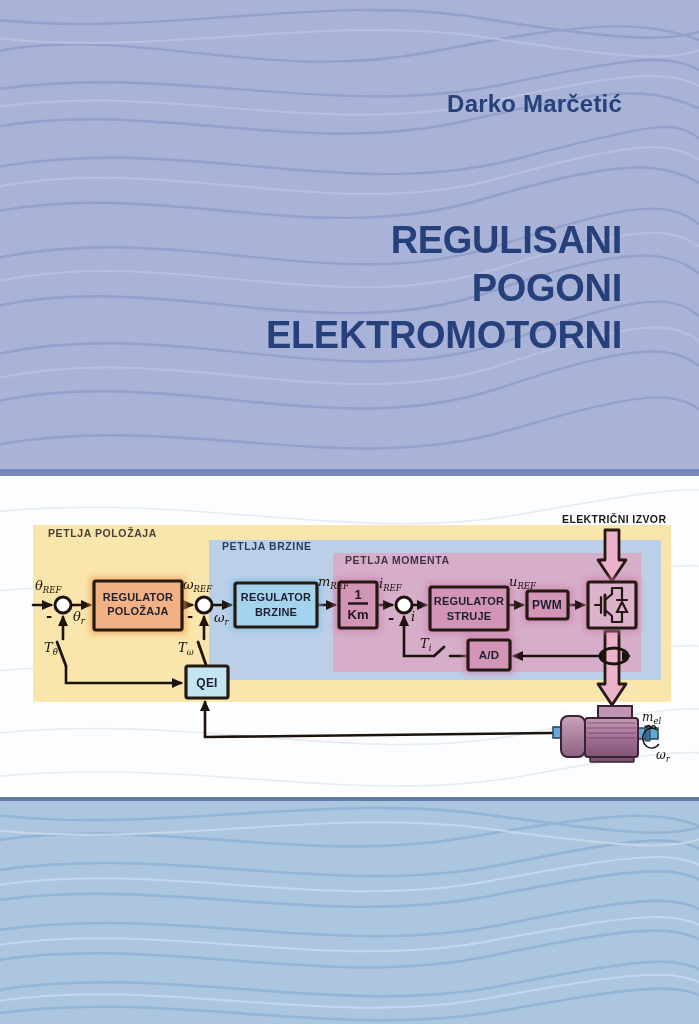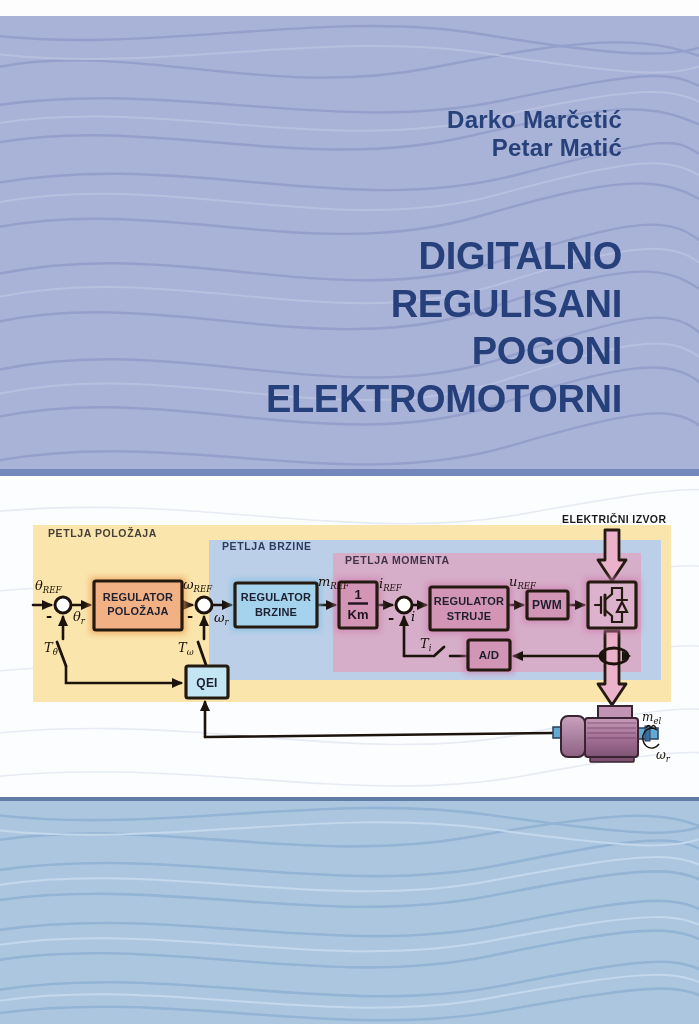--- a/index.html
+++ b/index.html
@@ -1,19 +1,19 @@
 <!DOCTYPE html>
 <html><head>
 <meta charset="utf-8">
 <style>
   html,body{margin:0;padding:0;background:#555;}
   .page{position:relative;width:699px;height:1024px;overflow:hidden;
         font-family:"Liberation Sans",sans-serif;background:#fdfdfe;}
   .band{position:absolute;left:0;width:699px;overflow:hidden;}
-  .top-band{top:0;height:469px;background:#a9b2d7;margin-top:16px;}
+  .top-band{top:0;height:469px;background:#a9b2d7;}
   .sep-top{top:469px;height:7px;background:#7488bb;}
   .mid-band{top:476px;height:321px;background:#fcfdfe;}
   .sep-bottom{top:797px;height:4px;background:#607ca7;}
   .bottom-band{top:801px;height:223px;background:#adc6e0;}
   .waves{position:absolute;left:0;top:0;}
   .waves path{fill:none;}
 
   .authors{position:absolute;top:90px;right:77px;text-align:right;
            color:#27417b;font-size:24px;font-weight:bold;line-height:28px;letter-spacing:.2px;}
   .title{position:absolute;top:217px;right:77px;margin:0;text-align:right;
@@ -56,24 +56,22 @@
       <g stroke="#b9c2e0" stroke-width="2" opacity="0.9">
         <path d="M-20,36 C150,60 320,12 490,38 S680,60 720,42"></path>
         <path d="M-20,110 C150,78 320,140 490,102 S680,72 720,98"></path>
         <path d="M-20,190 C160,150 330,225 500,178 S675,145 720,172"></path>
         <path d="M-20,285 C160,240 330,322 500,268 S678,230 720,262"></path>
         <path d="M-20,382 C165,336 335,420 505,364 S680,325 720,358"></path>
       </g>
     </svg>
     <div class="authors">
       <div>Darko Marčetić</div>
-      <div>Petar Matić</div>
     </div>
     <h1 class="title">
-      <div>DIGITALNO</div>
       <div>REGULISANI</div>
       <div>POGONI</div>
       <div>ELEKTROMOTORNI</div>
     </h1>
   </div>
   <div class="band sep-top"></div>
 
   <div class="band mid-band">
     <svg class="waves" width="699" height="321" viewBox="0 0 321 321" preserveAspectRatio="none">
       <g stroke="#e4eaf3" stroke-width="1.6" opacity="0.9">

